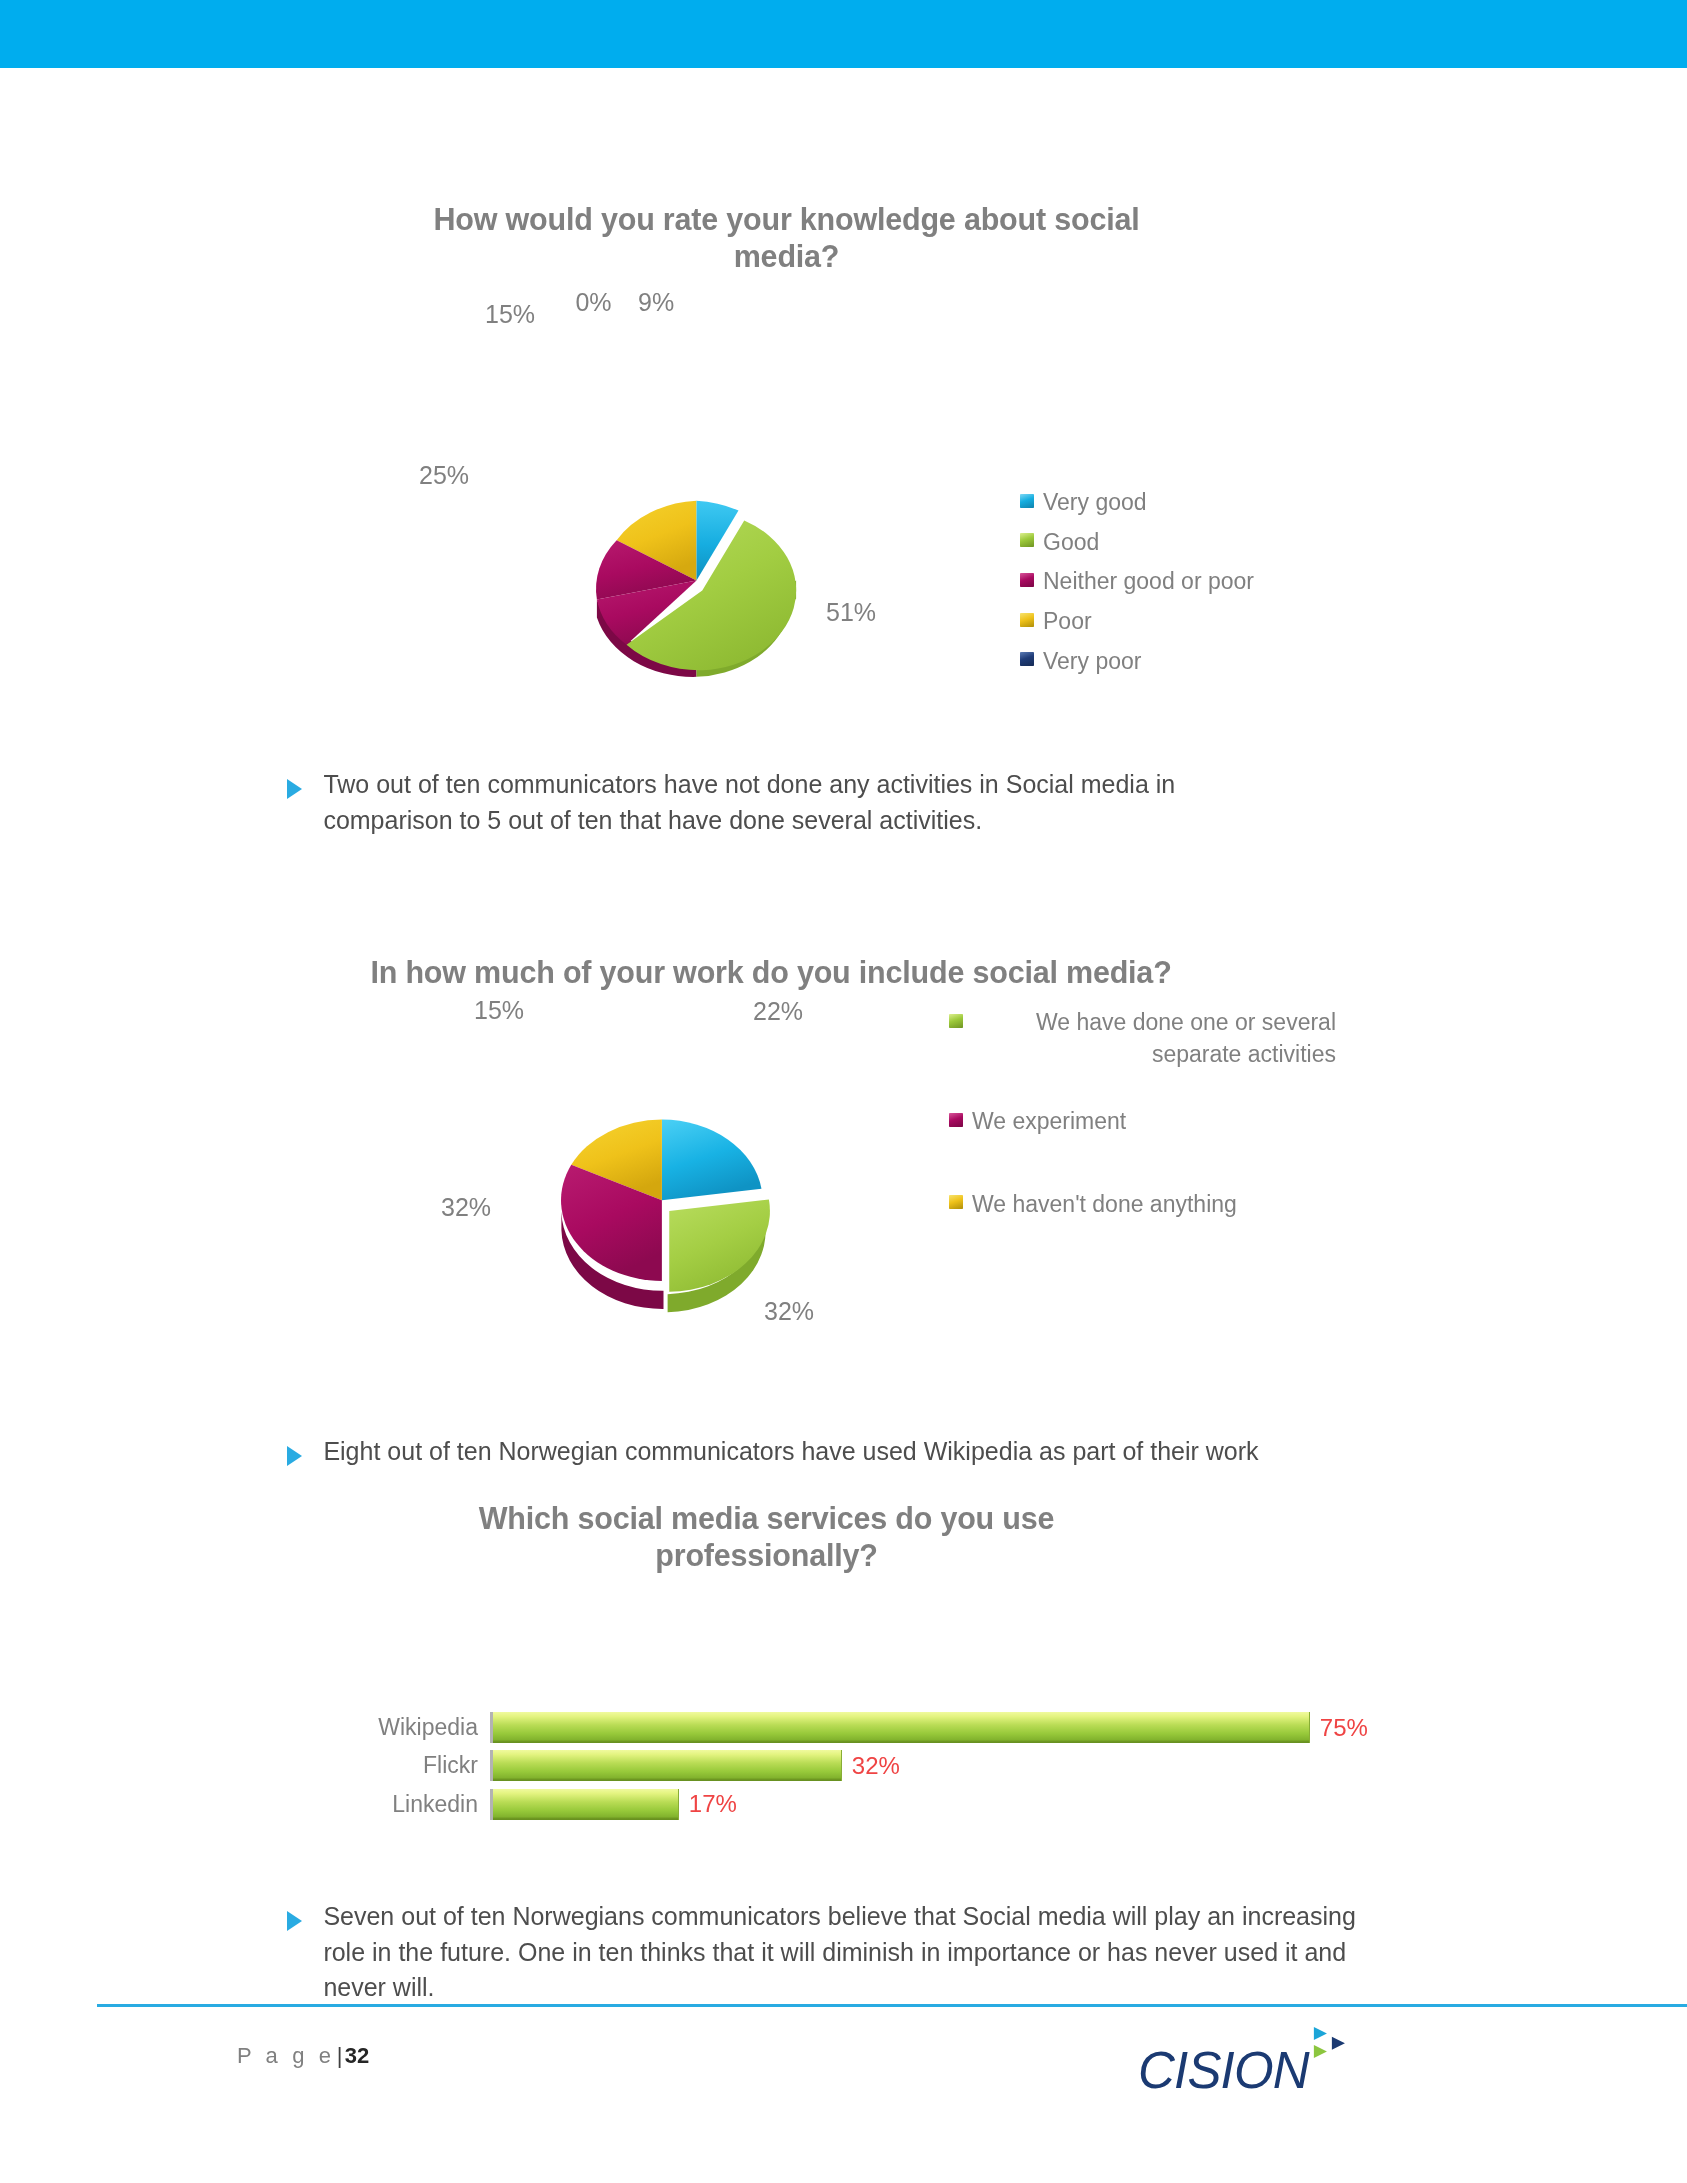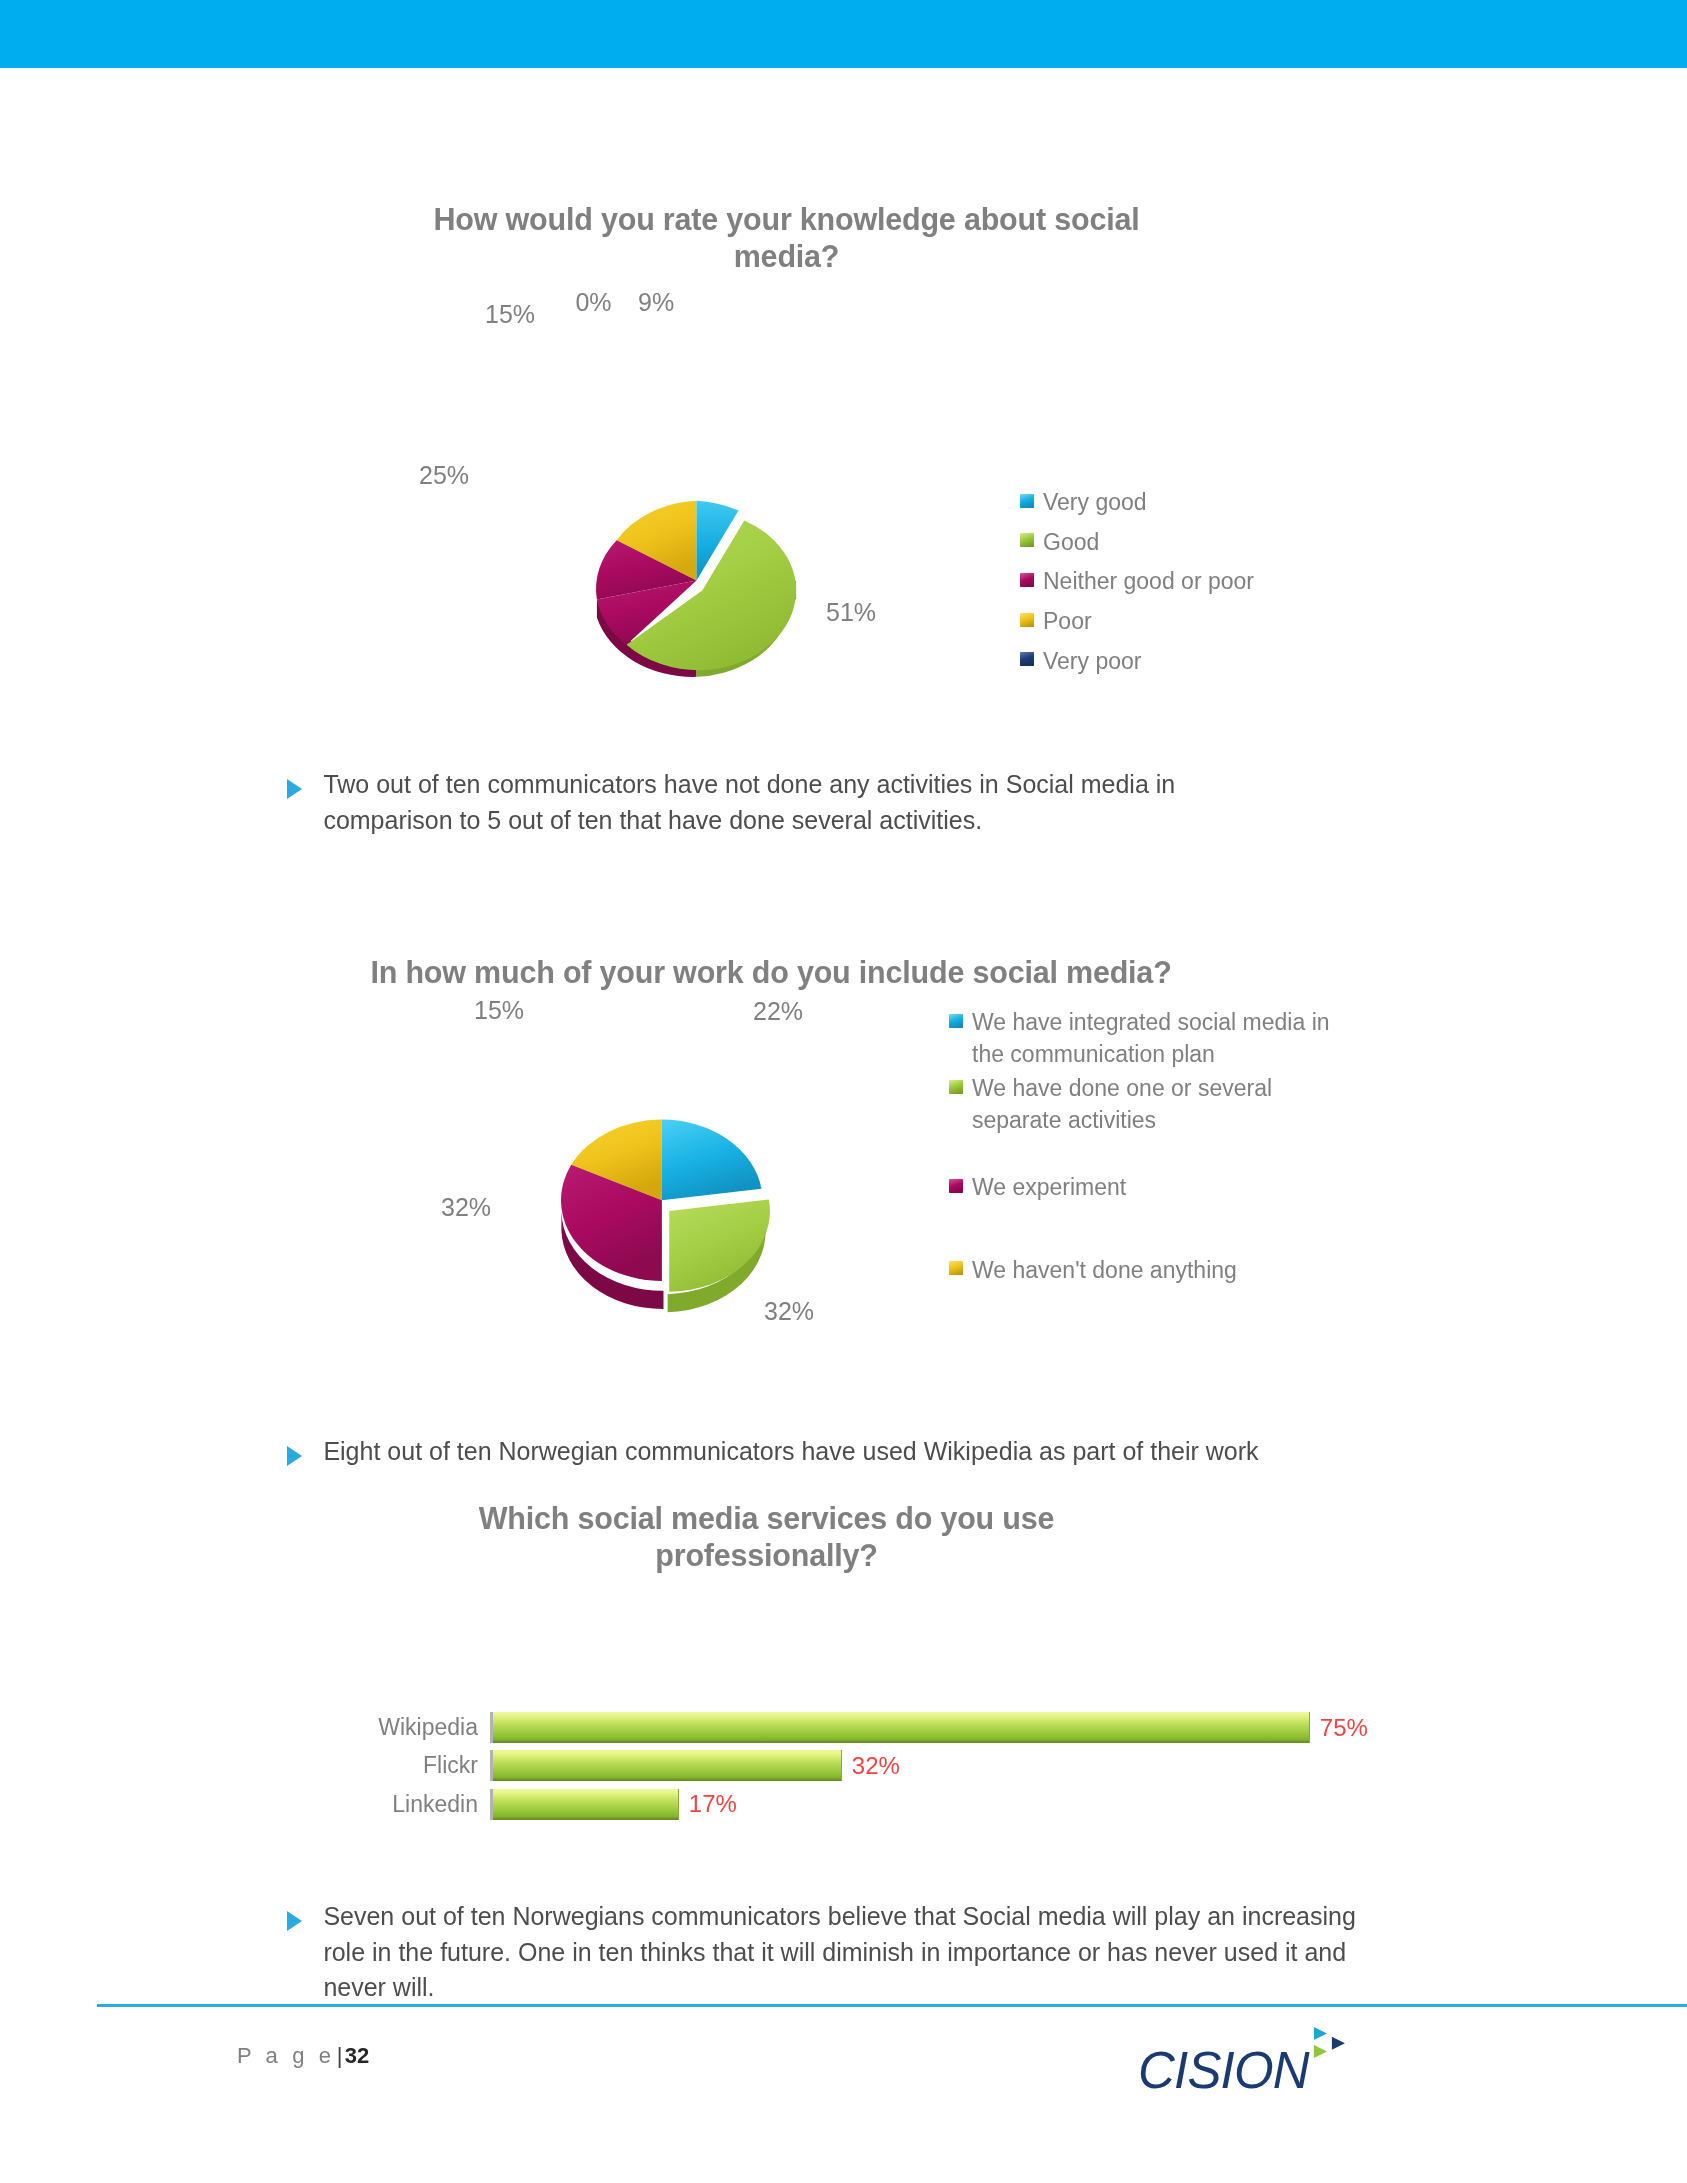--- a/index.html
+++ b/index.html
@@ -48,20 +48,21 @@
     font-size: 25px;
     white-space: nowrap;
   }
 
   
   .legend { position: absolute; }
   .legend-item {
     display: flex;
     align-items: flex-start;
     margin-bottom: 0;
+    text-align: right;
   }
   .legend-swatch {
     width: 14px; height: 14px;
     flex: 0 0 14px;
     margin-top: 6.6px;
     margin-right: 9px;
     border-radius: 0.8px;
   }
   .legend-text {
     color: #808080;
@@ -304,24 +305,20 @@
         </g>
       </svg>
 
       <span class="pct-label" style="left:-66px; top:-92px;">15%</span>
       <span class="pct-label" style="left:213px; top:-91px;">22%</span>
       <span class="pct-label" style="left:-99px; top:105px;">32%</span>
       <span class="pct-label" style="left:224px; top:209px;">32%</span>
     </div>
 
     <div class="legend legend-2" style="left:949px; top:939px; width:387px;">
-      <div class="legend-item" style="margin-bottom:3.3px;">
-        <span class="legend-swatch sw-cyan"></span>
-        <span class="legend-text">We have integrated social media in the communication plan</span>
-      </div>
       <div class="legend-item" style="margin-bottom:36px;">
         <span class="legend-swatch sw-green"></span>
         <span class="legend-text">We have done one or several separate activities</span>
       </div>
       <div class="legend-item" style="margin-bottom:51px;">
         <span class="legend-swatch sw-mag"></span>
         <span class="legend-text">We experiment</span>
       </div>
       <div class="legend-item">
         <span class="legend-swatch sw-gold"></span>

